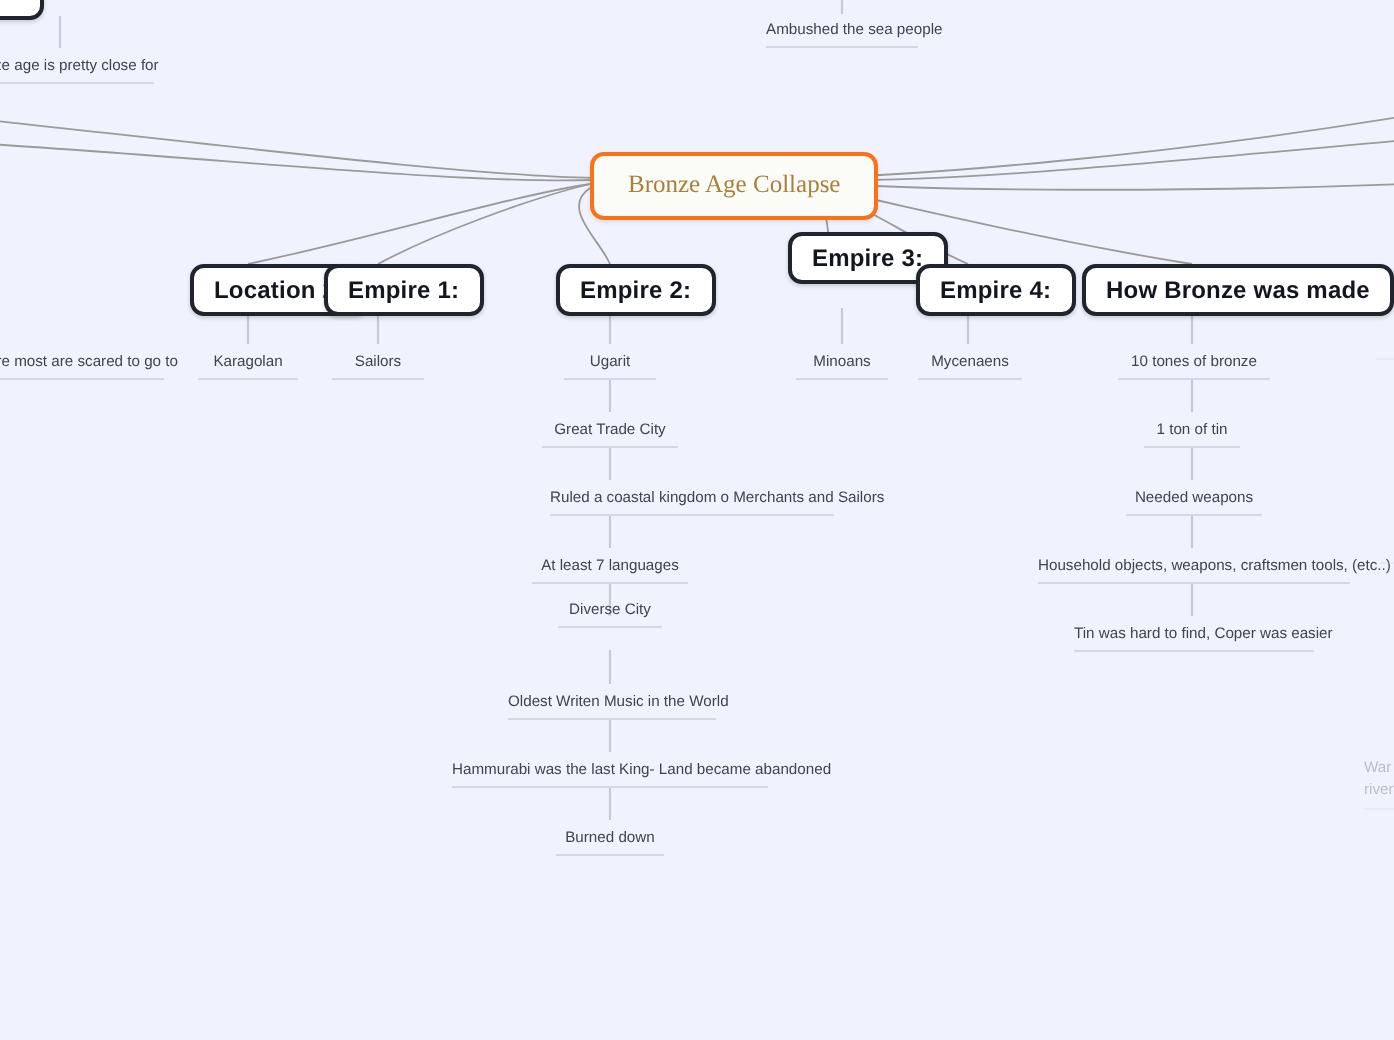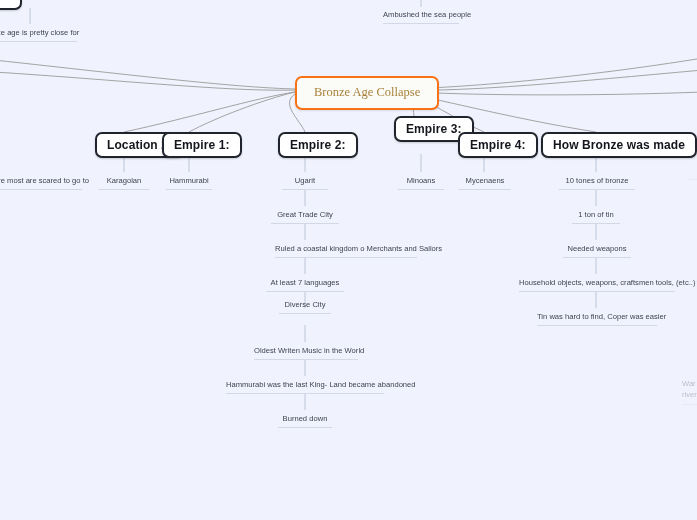--- a/index.html
+++ b/index.html
@@ -129,21 +129,21 @@
 
   <div class="node box-node" style="left:95px; top:132px;">Location 2:</div>
   <div class="node box-node" style="left:162px; top:132px;">Empire 1:</div>
   <div class="node box-node" style="left:278px; top:132px;">Empire 2:</div>
   <div class="node box-node" style="left:394px; top:116px;">Empire 3:</div>
   <div class="node box-node" style="left:458px; top:132px;">Empire 4:</div>
   <div class="node box-node" style="left:541px; top:132px;">How Bronze was made</div>
 
   <div class="node leaf-node" style="left:99px; top:176px; width:50px;">Karagolan</div>
 
-  <div class="node leaf-node" style="left:166px; top:176px; width:46px;">Hammurabi</div>
+  <div class="node leaf-node" style="left:166px; top:176px; width:46px;">Sailors</div>
 
   <div class="node leaf-node" style="left:282px; top:176px; width:46px;">Ugarit</div>
   <div class="node leaf-node" style="left:271px; top:210px; width:68px;">Great Trade City</div>
   <div class="node leaf-node" style="left:234px; top:244px; width:142px;margin-left:41px;">Ruled a coastal kingdom o Merchants and Sailors</div>
   <div class="node leaf-node" style="left:266px; top:278px; width:78px;">At least 7 languages</div>
   <div class="node leaf-node" style="left:279px; top:300px; width:52px;">Diverse City</div>
   <div class="node leaf-node" style="left:254px; top:346px; width:104px;">Oldest Writen Music in the World</div>
   <div class="node leaf-node" style="left:226px; top:380px; width:158px;">Hammurabi was the last King- Land became abandoned</div>
   <div class="node leaf-node" style="left:278px; top:414px; width:54px;">Burned down</div>
 

